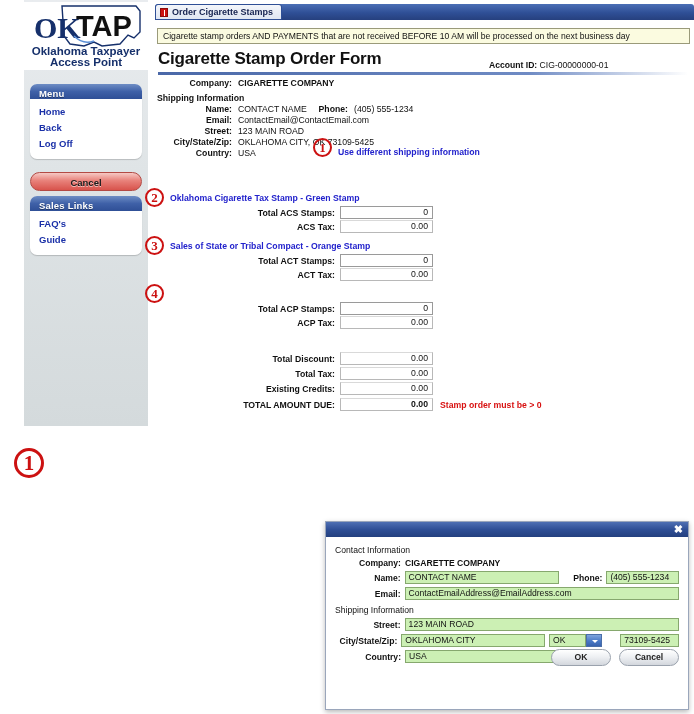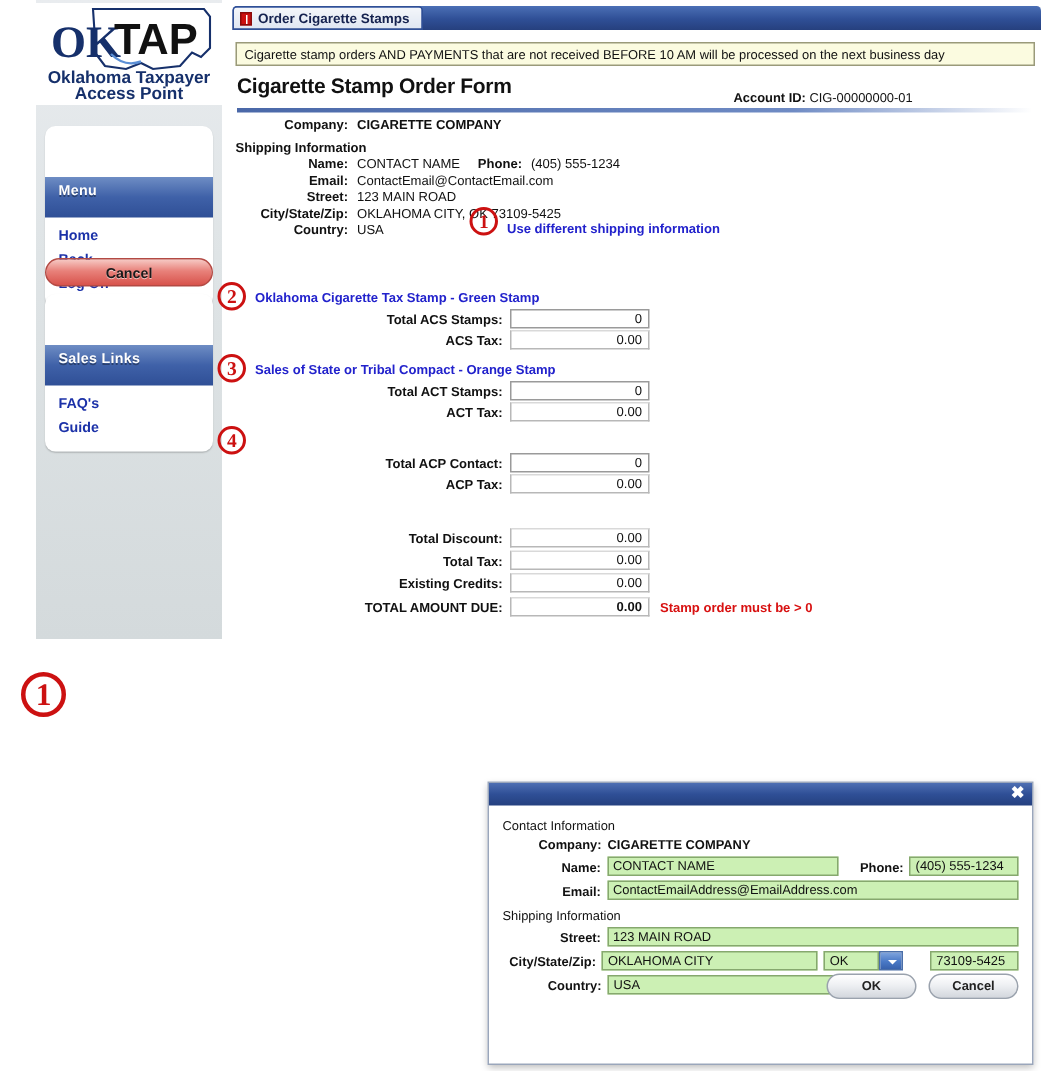--- a/index.html
+++ b/index.html
@@ -27,24 +27,23 @@
     position: absolute; left: 30px; width: 112px;
     background: #ffffff;
     border-radius: 7px;
     box-shadow: 0 1px 1px rgba(0,0,0,.18);
     overflow: hidden;
   }
   .panel-head {
     background: linear-gradient(180deg,#6e8dc4 0%, #3f61a8 50%, #2f4f96 100%);
     color: #ffffff;
     font-size: 9.5px; font-weight: bold;
-    padding: 4px 0 12px 9px;
+    padding: 4px 0 0 9px;
     letter-spacing: .2px;
     text-shadow: 0 1px 0 rgba(0,0,0,.35);
-    margin-top: 34px;
   }
   .panel-body { padding: 5px 0 7px 9px; }
   .panel-link {
     display: block;
     color: #1b31a8;
     font-size: 9.5px;
     font-weight: bold;
     text-decoration: none;
     line-height: 14px;
     padding: 1px 0;
@@ -102,21 +101,21 @@
     background:#fbfbe0;
     border:1px solid #9a9a7a;
     font-size:8.6px; color:#111;
     line-height:14px;
     padding-left:5px;
     white-space:nowrap; overflow:hidden;
   }
 
   .page-title {
     position:absolute; left:158px; top:49px;
-    font-size:14px; font-weight:bold; color:#111;
+    font-size:17px; font-weight:bold; color:#111;
     letter-spacing:-0.2px;
   }
   .account-id {
     position:absolute; left:489px; top:60px;
     font-size:8.6px; color:#111;
   }
   .account-id b { font-weight:bold; }
   .title-rule {
     position:absolute; left:158px; top:72px; width:530px; height:3px;
     background: linear-gradient(90deg,#4a68a8 0%, #6f8bc4 70%, #ffffff 100%);
@@ -330,21 +329,21 @@
   <div class="frow" style="left:240px; top:254px;">
     <span class="flbl">Total ACT Stamps:</span>
     <span class="fbox">0</span>
   </div>
   <div class="frow" style="left:240px; top:268px;">
     <span class="flbl">ACT Tax:</span>
     <span class="fbox readonly">0.00</span>
   </div>
 
   <div class="frow" style="left:240px; top:302px;">
-    <span class="flbl">Total ACP Contact:</span>
+    <span class="flbl">Total ACP Stamps:</span>
     <span class="fbox">0</span>
   </div>
   <div class="frow" style="left:240px; top:316px;">
     <span class="flbl">ACP Tax:</span>
     <span class="fbox readonly">0.00</span>
   </div>
 
   <div class="frow" style="left:240px; top:352px;">
     <span class="flbl">Total Discount:</span>
     <span class="fbox readonly">0.00</span>

